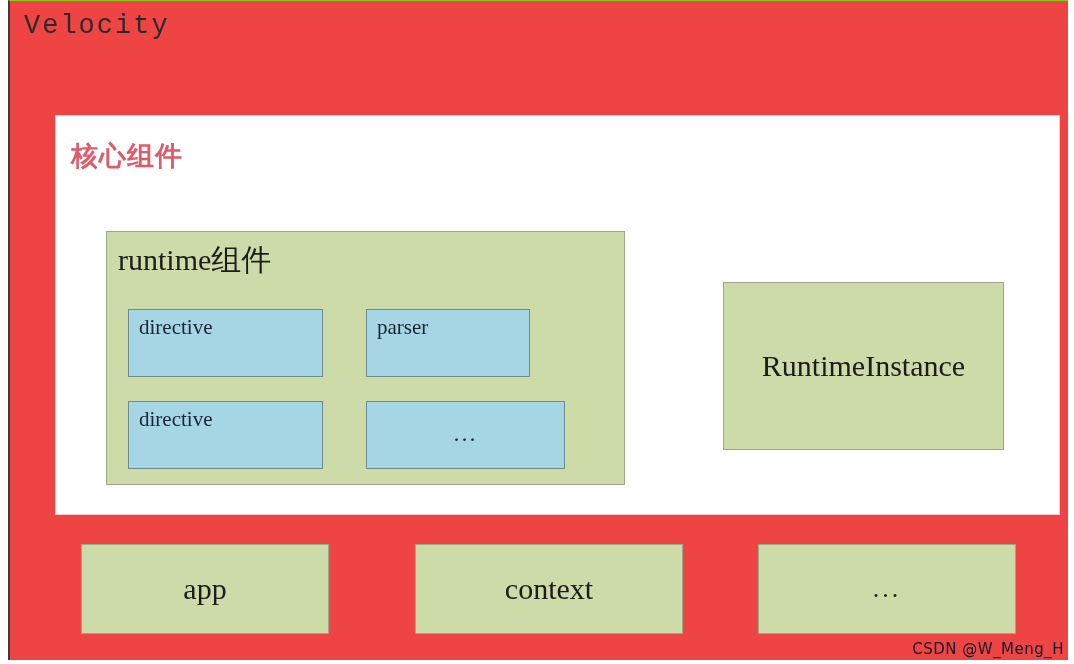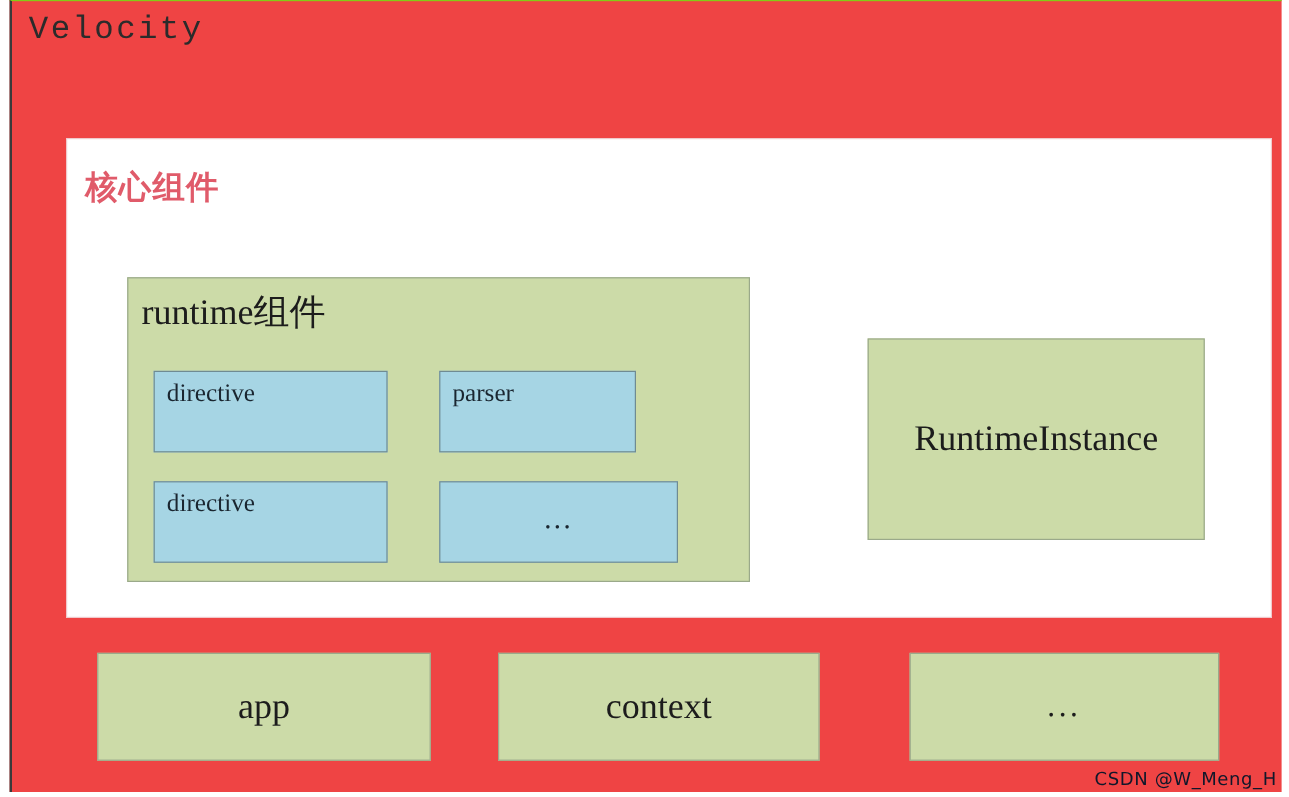--- a/index.html
+++ b/index.html
@@ -146,21 +146,21 @@
   .bottom-label {
     font-size: 30px;
     color: #1c1c1c;
     white-space: nowrap;
   }
   .bottom-label.dots {
     font-size: 26px;
     letter-spacing: 3px;
   }
 
-  #box-app       { left: 71px;  top: 543px; width: 278px; height: 90px; }
+  #box-app       { left: 71px;  top: 543px; width: 248px; height: 90px; }
   #box-context   { left: 405px; top: 543px; width: 268px; height: 90px; }
   #box-ellipsis-bottom { left: 748px; top: 543px; width: 258px; height: 90px; }
 
   
   #watermark {
     position: absolute;
     right: 10px;
     bottom: 6px;
     font-family: "DejaVu Sans", "Liberation Sans", sans-serif;
     font-size: 15px;

